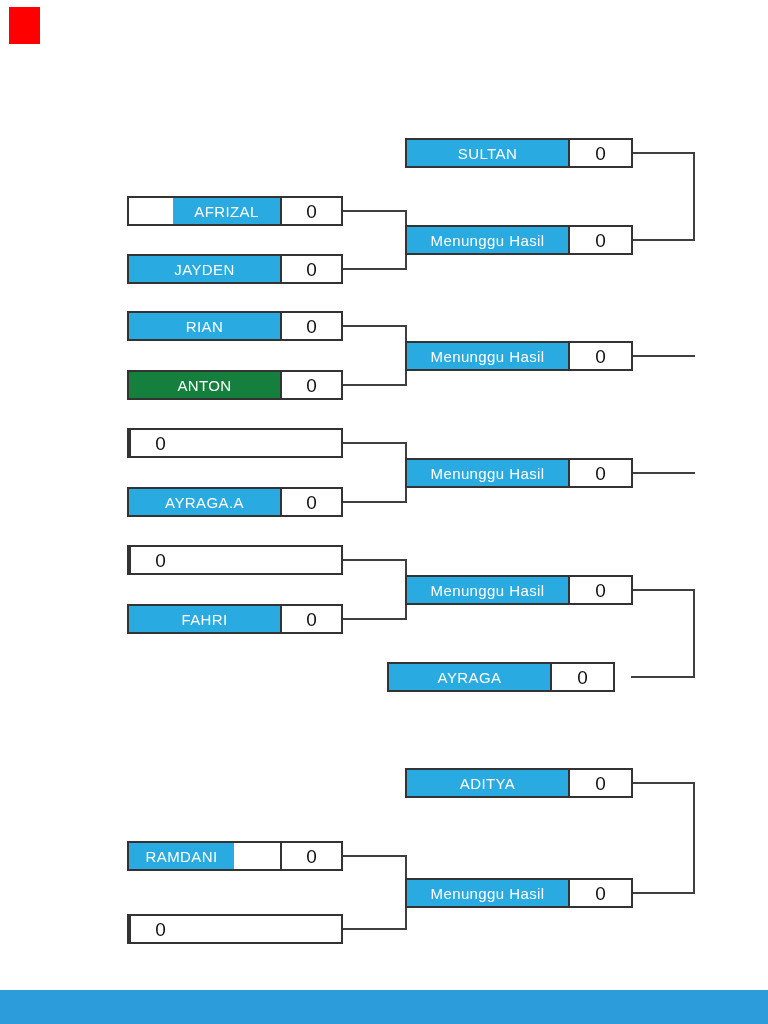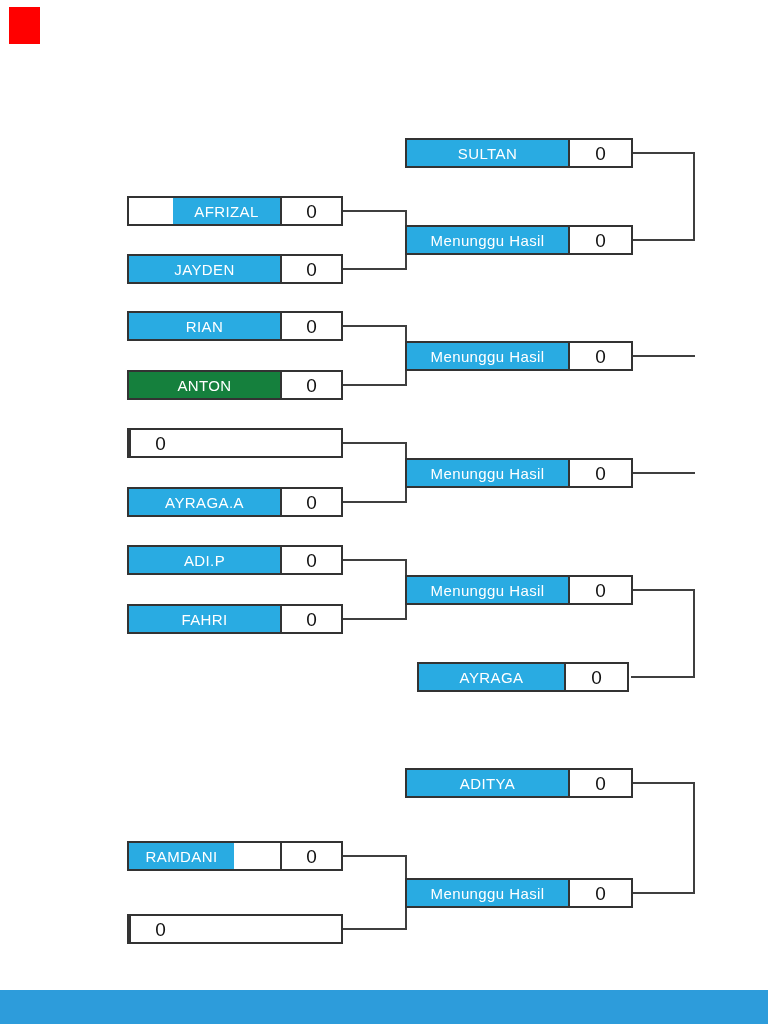--- a/index.html
+++ b/index.html
@@ -132,32 +132,31 @@
       </div>
       <div class="match-box" style="left: 405px; top: 458px; width: 228px; border-color: rgb(51, 51, 51);">
         <div class="name-cell" style="background: rgb(41, 171, 226); color: rgb(255, 255, 255);">Menunggu Hasil</div>
         <div class="score-cell" style="width: 63px; color: rgb(17, 17, 17); border-left-color: rgb(51, 51, 51);">0</div>
       </div>
       <div class="match-box" style="left: 127px; top: 487px; width: 216px; border-color: rgb(51, 51, 51);">
         <div class="name-cell" style="background: rgb(41, 171, 226); color: rgb(255, 255, 255);">AYRAGA.A</div>
         <div class="score-cell" style="width: 61px; color: rgb(17, 17, 17); border-left-color: rgb(51, 51, 51);">0</div>
       </div>
       <div class="match-box" style="left: 127px; top: 545px; width: 216px; border-color: rgb(51, 51, 51);">
-        <div class="name-cell" style="background: rgb(41, 171, 226); color: rgb(255, 255, 255);">ADI.P</div>
         <div class="score-cell" style="width: 61px; color: rgb(17, 17, 17); border-left-color: rgb(51, 51, 51);">0</div>
       </div>
       <div class="match-box" style="left: 405px; top: 575px; width: 228px; border-color: rgb(51, 51, 51);">
         <div class="name-cell" style="background: rgb(41, 171, 226); color: rgb(255, 255, 255);">Menunggu Hasil</div>
         <div class="score-cell" style="width: 63px; color: rgb(17, 17, 17); border-left-color: rgb(51, 51, 51);">0</div>
       </div>
       <div class="match-box" style="left: 127px; top: 604px; width: 216px; border-color: rgb(51, 51, 51);">
         <div class="name-cell" style="background: rgb(41, 171, 226); color: rgb(255, 255, 255);">FAHRI</div>
         <div class="score-cell" style="width: 61px; color: rgb(17, 17, 17); border-left-color: rgb(51, 51, 51);">0</div>
       </div>
-      <div class="match-box" style="left: 417px; top: 662px; width: 212px; border-color: rgb(51, 51, 51);">
+      <div class="match-box" style="left: 387px; top: 662px; width: 228px; border-color: rgb(51, 51, 51);">
         <div class="name-cell" style="background: rgb(41, 171, 226); color: rgb(255, 255, 255);">AYRAGA</div>
         <div class="score-cell" style="width: 63px; color: rgb(17, 17, 17); border-left-color: rgb(51, 51, 51);">0</div>
       </div>
       <div class="match-box" style="left: 405px; top: 768px; width: 228px; border-color: rgb(51, 51, 51);">
         <div class="name-cell" style="background: rgb(41, 171, 226); color: rgb(255, 255, 255);">ADITYA</div>
         <div class="score-cell" style="width: 63px; color: rgb(17, 17, 17); border-left-color: rgb(51, 51, 51);">0</div>
       </div>
       <div class="match-box" style="left: 127px; top: 841px; width: 216px; border-color: rgb(51, 51, 51); gap: 46px;">
         <div class="name-cell" style="background: rgb(41, 171, 226); color: rgb(255, 255, 255);">RAMDANI</div>
         <div class="score-cell" style="width: 61px; color: rgb(17, 17, 17); border-left-color: rgb(51, 51, 51);">0</div>

